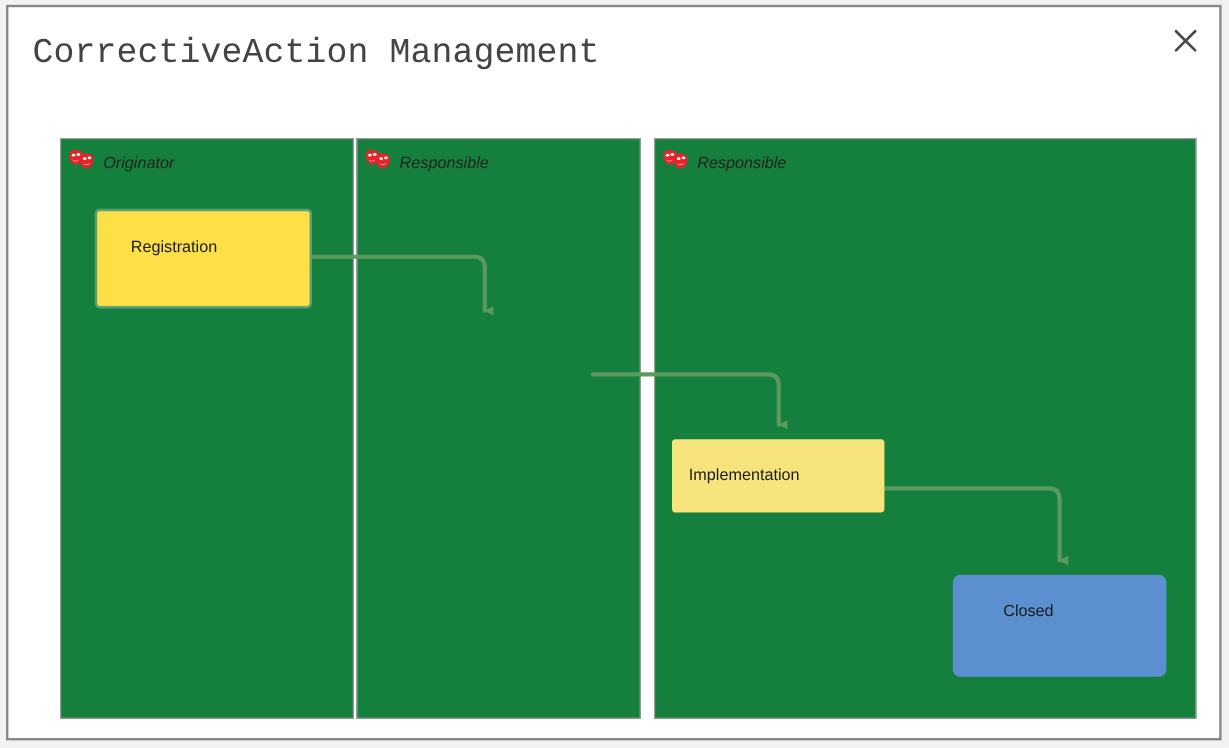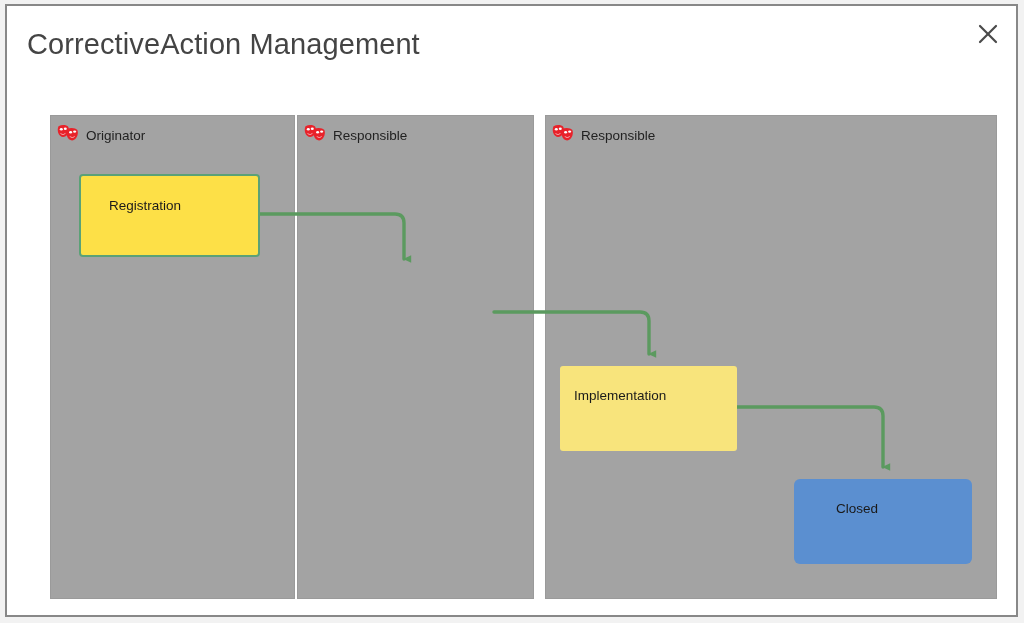--- a/index.html
+++ b/index.html
@@ -36,20 +36,21 @@
   }
 
   #page-title {
     position: absolute;
     left: 20px;
     top: 22px;
     font-size: 29px;
     color: #444444;
     letter-spacing: 0.1px;
     white-space: nowrap;
+    font-family: Liberation Mono, monospace;
   }
 
   #close-button {
     position: absolute;
     right: 11px;
     top: 11px;
     width: 34px;
     height: 34px;
     cursor: pointer;
     display: flex;
@@ -63,23 +64,24 @@
     position: absolute;
     left: 0;
     top: 0;
     width: 1009px;
     height: 609px;
   }
 
   
   .lane {
     position: absolute;
-    background: #a3a3a3;
+    background: #15803d;
     border: 1px solid #9a9a9a;
     box-sizing: border-box;
+    font-style: italic;
   }
   .lane-header {
     position: absolute;
     left: 6px;
     top: 8px;
     display: flex;
     align-items: center;
     gap: 7px;
     height: 22px;
   }
@@ -223,21 +225,21 @@
       <path d="M 253 208 L 388 208 Q 397 208 397 217 L 397 253" fill="none" stroke="#5b9a5f" stroke-width="3.4" stroke-linecap="round" marker-end="url(#arrowhead)"></path>
       <path d="M 487 306 L 633 306 Q 642 306 642 315 L 642 348" fill="none" stroke="#5b9a5f" stroke-width="3.4" stroke-linecap="round" marker-end="url(#arrowhead)"></path>
       <path d="M 730 401 L 867 401 Q 876 401 876 410 L 876 461" fill="none" stroke="#5b9a5f" stroke-width="3.4" stroke-linecap="round" marker-end="url(#arrowhead)"></path>
     </svg>
 
     <div class="node start" style="left:72px; top:168px; width:181px; height:83px;">
       <span class="node-label" style="left:28px; top:22px;">Registration</span>
     </div>
 
 
-    <div class="node task" style="left:553px; top:360px; width:177px; height:85px;">
+    <div class="node task" style="left:553px; top:360px; width:177px; height:61px;">
       <span class="node-label" style="left:14px; top:22px;">Implementation</span>
     </div>
 
     <div class="node end" style="left:787px; top:473px; width:178px; height:85px;text-decoration:underline;">
       <span class="node-label" style="left:42px; top:22px;">Closed</span>
     </div>
 
   </div>
 </div>
 

